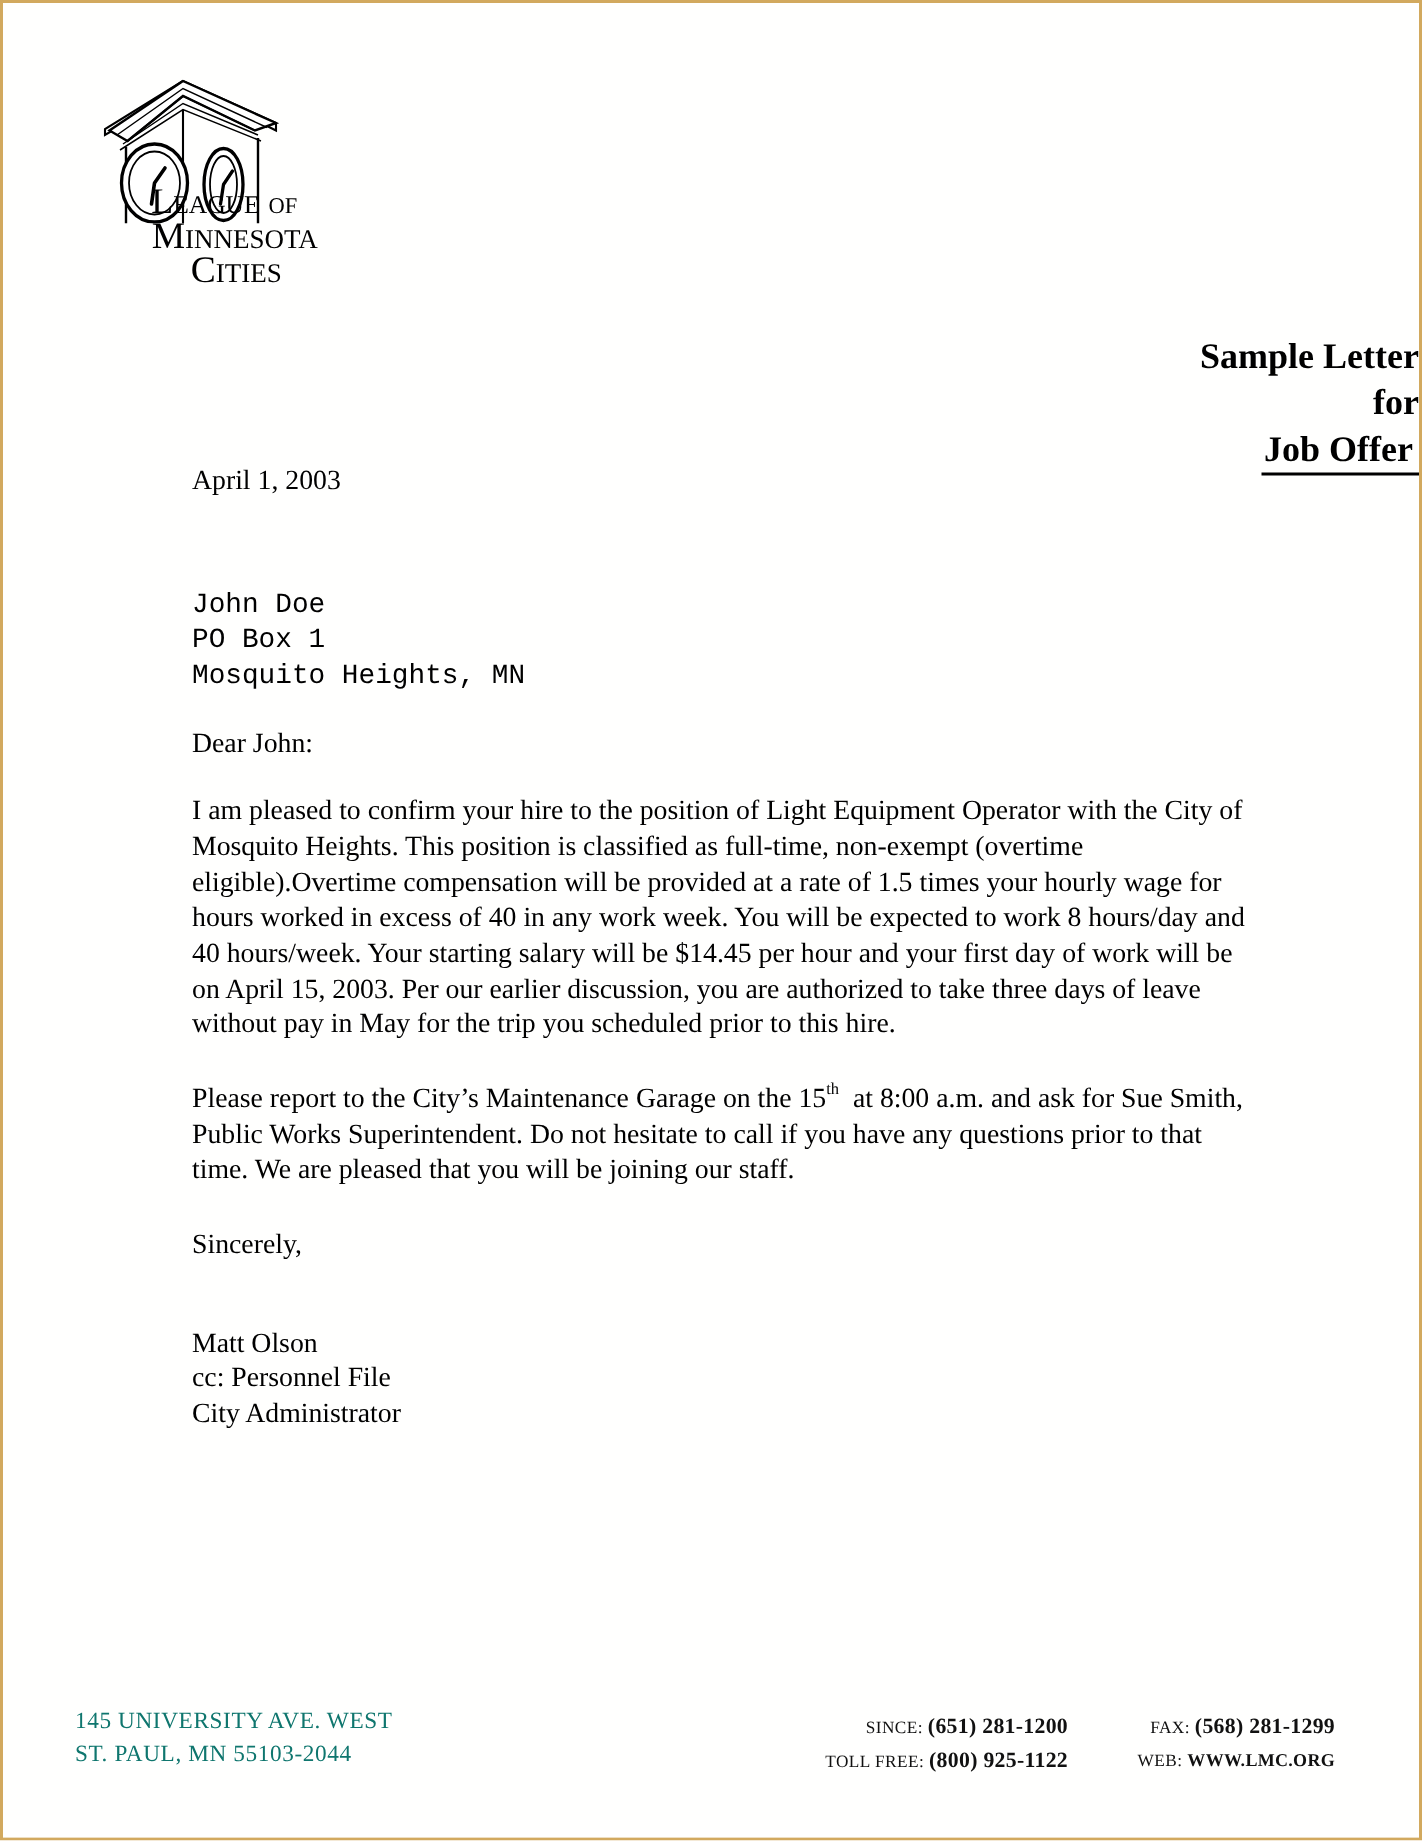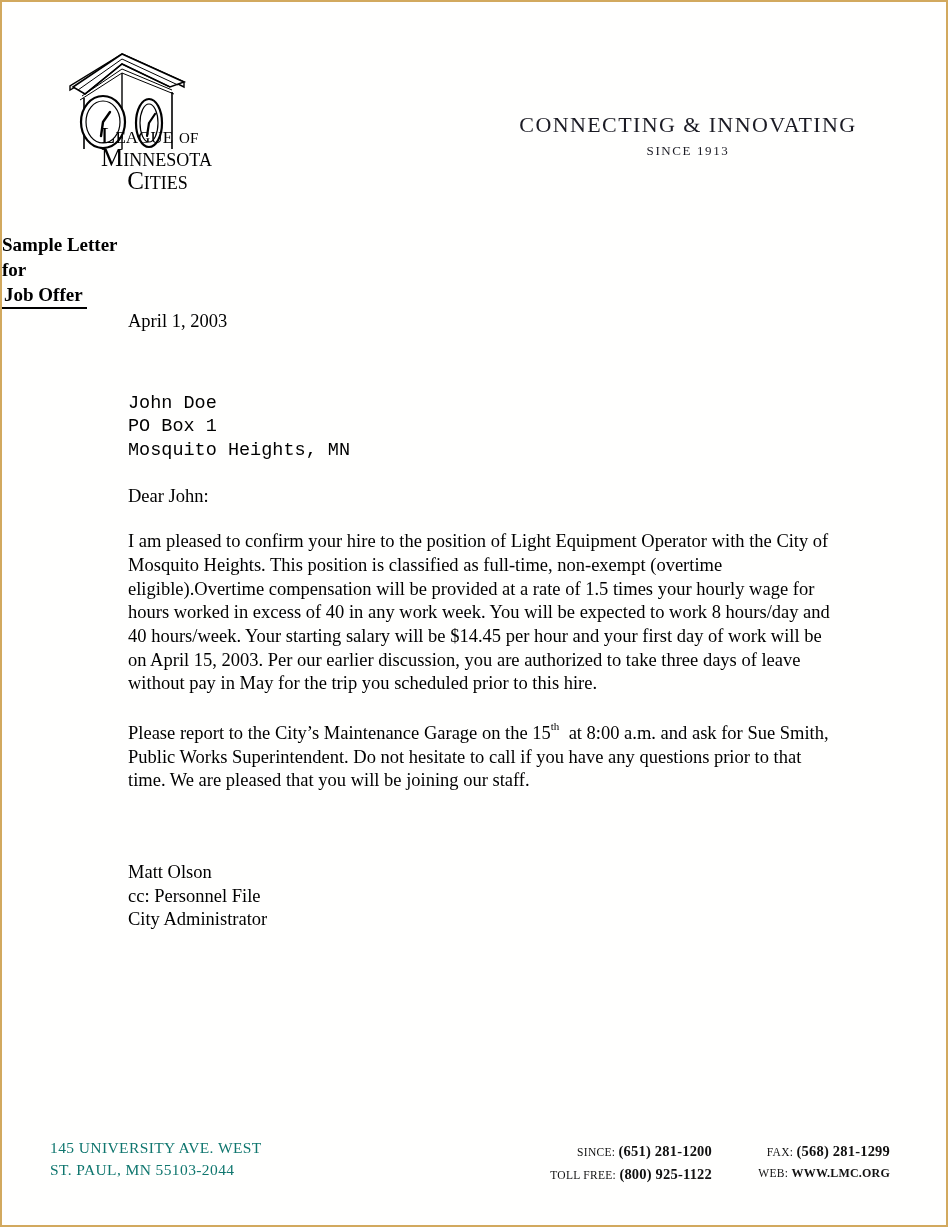--- a/index.html
+++ b/index.html
@@ -90,25 +90,24 @@
     margin-top: 5px;
     white-space: nowrap;
   }
 
   
   .title-block {
     position: absolute;
     top: 222px;
     left: 0;
     right: 0;
-    text-align: left;
+    text-align: right;
     font-weight: bold;
-    font-size: 19px;
+    font-size: 24px;
     line-height: 1.2;
-    margin-top: 10px;
   }
   .title-block .tl {
     display: block;
     margin-bottom: 2px;
   }
   .title-block .tl-underline {
     display: inline-block;
     border-bottom: 2px solid #000;
     padding: 0 4px 1px 2px;
   }
@@ -229,24 +228,20 @@
             </g>
           </svg>
         </div>
         <div class="logo-words">
           <span class="lw lw1"><span>L</span><span class="sm">EAGUE</span> <span class="of">OF</span></span>
           <span class="lw lw2"><span>M</span><span class="sm">INNESOTA</span></span>
           <span class="lw lw3"><span>C</span><span class="sm">ITIES</span></span>
         </div>
       </div>
 
-      <div class="tagline">
-        <div class="t1">CONNECTING &amp; INNOVATING</div>
-        <div class="t2">SINCE 1913</div>
-      </div>
     </div>
 
     <div class="title-block">
       <span class="tl">Sample Letter</span>
       <span class="tl">for</span>
       <span class="tl"><span class="tl-underline">Job Offer</span></span>
     </div>
 
     <div class="letter">
 
@@ -257,20 +252,21 @@
         <p class="addr-line">PO Box 1</p>
         <p class="addr-line">Mosquito Heights, MN</p>
       </div>
 
       <p class="salutation">Dear John:</p>
 
       <p class="para para-spaced"><span>I am pleased to confirm your hire to the position of Light Equipment Operator with the City of Mosquito Heights. This position is classified as full-time, non-exempt (overtime</span><br><span>eligible).Overtime compensation will be provided at a rate of 1.5 times your hourly wage for hours worked in excess of 40 in any work week. You will be expected to work 8 hours/day and 40 hours/week. Your starting salary will be $14.45 per hour and your first day of work will be on April 15, 2003. Per our earlier discussion, you are authorized to take three days of leave without pay in May for the trip you scheduled prior to this hire.</span></p>
 
       <p class="para para-spaced"><span>Please report to the City’s Maintenance Garage on the 15</span><sup class="ord">th</sup>&nbsp;&nbsp;<span>at 8:00 a.m. and ask for Sue Smith, Public Works Superintendent. Do not hesitate to call if you have any questions prior to that time. We are pleased that you will be joining our staff.</span></p>
 
+      <p class="sign-line">Sincerely,</p>
 
       <div class="sig-gap"></div>
 
       <p class="sign-line">Matt Olson</p>
       <p class="sign-line">cc: Personnel File</p>
       <p class="sign-line">City Administrator</p>
     </div>
 
     <div class="footer">
       <div class="footer-left">

